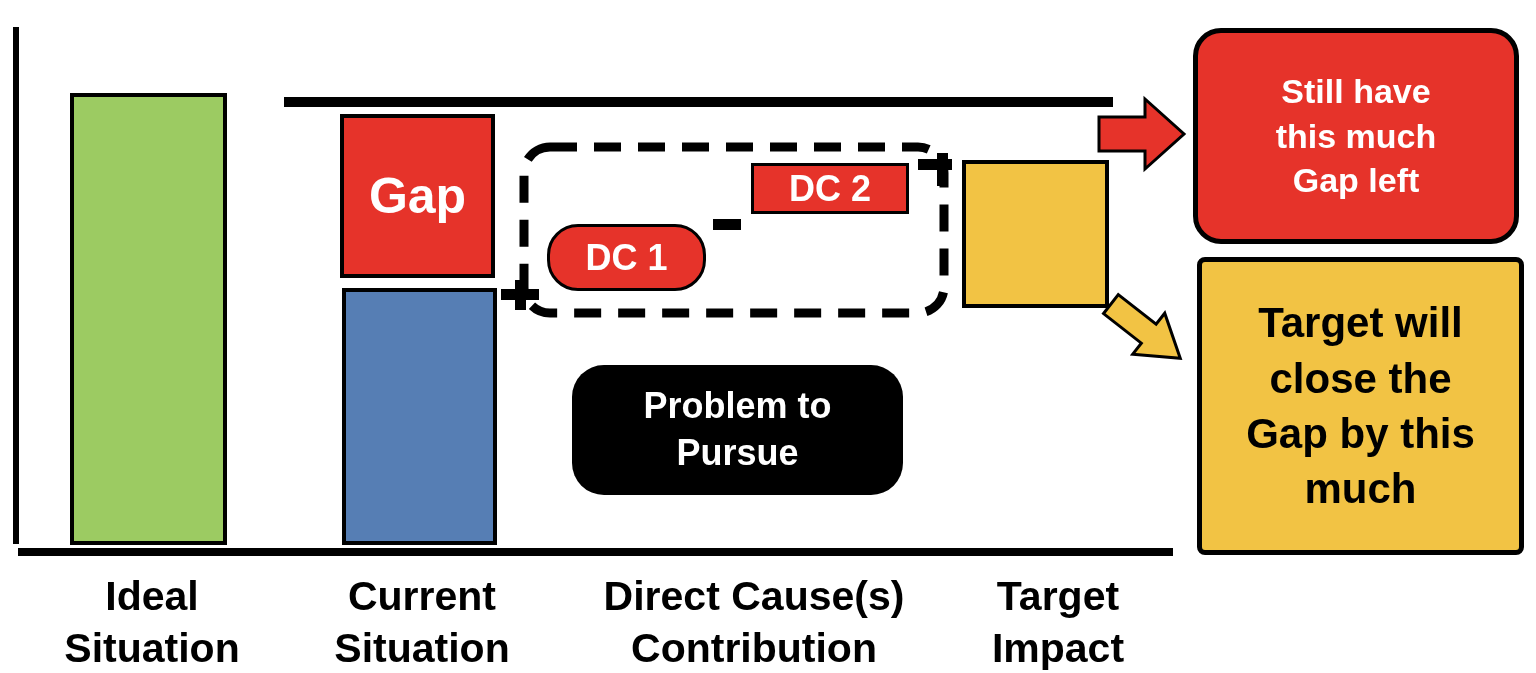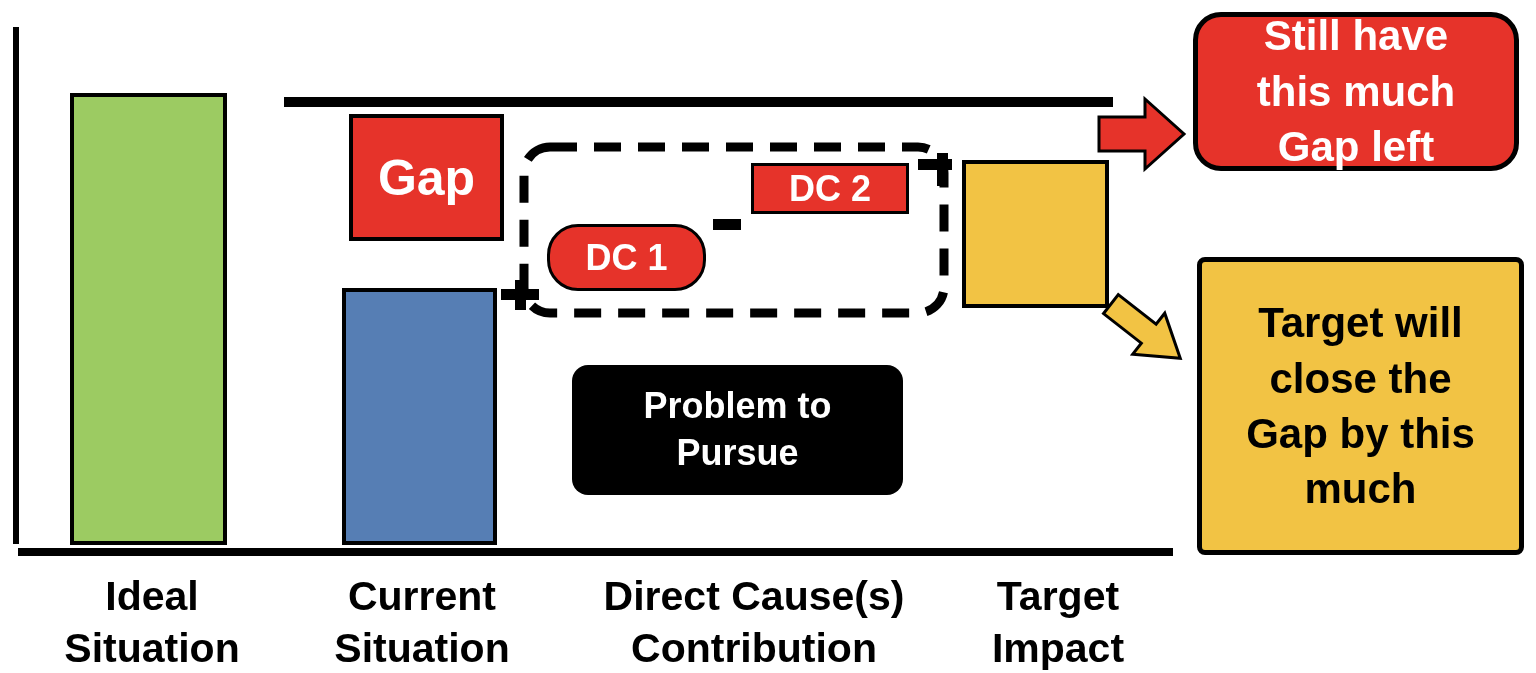--- a/index.html
+++ b/index.html
@@ -8,21 +8,21 @@
 
   
   .v-axis{position:absolute;left:13px;top:27px;width:6px;height:517px;background:var(--black);}
   .h-axis{position:absolute;left:18px;top:548px;width:1155px;height:8px;background:var(--black);}
   .top-line{position:absolute;left:284px;top:97px;width:829px;height:10px;background:var(--black);}
 
   
   .rectbox{position:absolute;box-sizing:border-box;border:4px solid var(--black);
            display:flex;align-items:center;justify-content:center;}
   .bar-ideal{left:70px;top:93px;width:157px;height:452px;background:var(--green);}
-  .gap-box{left:349px;top:114px;width:155px;height:127px;background:var(--red);}
+  .gap-box{left:340px;top:114px;width:155px;height:164px;background:var(--red);}
   .gap-box .txt{color:var(--white);font-weight:bold;font-size:50px;}
   .bar-current{left:342px;top:288px;width:155px;height:257px;background:var(--blue);}
   .target-box{left:962px;top:160px;width:147px;height:148px;background:var(--yellow);}
 
   .dc-box{position:absolute;box-sizing:border-box;border:3px solid var(--black);background:var(--red);
           display:flex;align-items:center;justify-content:center;color:var(--white);
           font-weight:bold;font-size:36px;}
   .dc1{left:547px;top:224px;width:159px;height:67px;border-radius:31px;}
   .dc2{left:751px;top:163px;width:158px;height:51px;}
 
@@ -33,30 +33,30 @@
   .plus{position:absolute;}
   .plus::before,.plus::after{content:"";position:absolute;background:var(--black);}
   .plus-a{left:501px;top:280px;width:38px;height:30px;}
   .plus-a::before{left:0;top:9px;width:38px;height:11px;}
   .plus-a::after{left:14px;top:0;width:11px;height:30px;}
   .plus-b{left:918px;top:153px;width:34px;height:33px;}
   .plus-b::before{left:0;top:6px;width:34px;height:11px;}
   .plus-b::after{left:19px;top:0;width:11px;height:33px;}
 
   .problem-box{position:absolute;left:572px;top:365px;width:331px;height:130px;background:var(--black);
-               border-radius:16px;display:flex;align-items:center;justify-content:center;
+               border-radius:32px;display:flex;align-items:center;justify-content:center;
                color:var(--white);font-weight:bold;font-size:36px;line-height:1.3;
                text-align:center;white-space:pre-line;}
 
   
   .callout{position:absolute;box-sizing:border-box;border:5px solid var(--black);
            display:flex;align-items:center;justify-content:center;text-align:center;
            font-weight:bold;white-space:pre-line;}
-  .callout-red{left:1193px;top:12px;width:326px;height:159px;background:var(--red);
-               border-radius:28px;color:var(--white);font-size:42px;line-height:1.32;}
+  .callout-red{left:1193px;top:28px;width:326px;height:216px;background:var(--red);
+               border-radius:28px;color:var(--white);font-size:34px;line-height:1.32;}
   .callout-yellow{left:1197px;top:257px;width:327px;height:298px;background:var(--yellow);
                   border-radius:8px;color:var(--black);font-size:42px;line-height:1.32;}
 
   
   .arrow-svg{position:absolute;overflow:visible;}
   .red-arrow-shape{fill:var(--red);stroke:var(--black);stroke-width:3;}
   .yellow-arrow-shape{fill:var(--yellow);stroke:var(--black);stroke-width:3;}
   .dashed-rect{fill:none;stroke:var(--black);stroke-width:9;}
 
   

